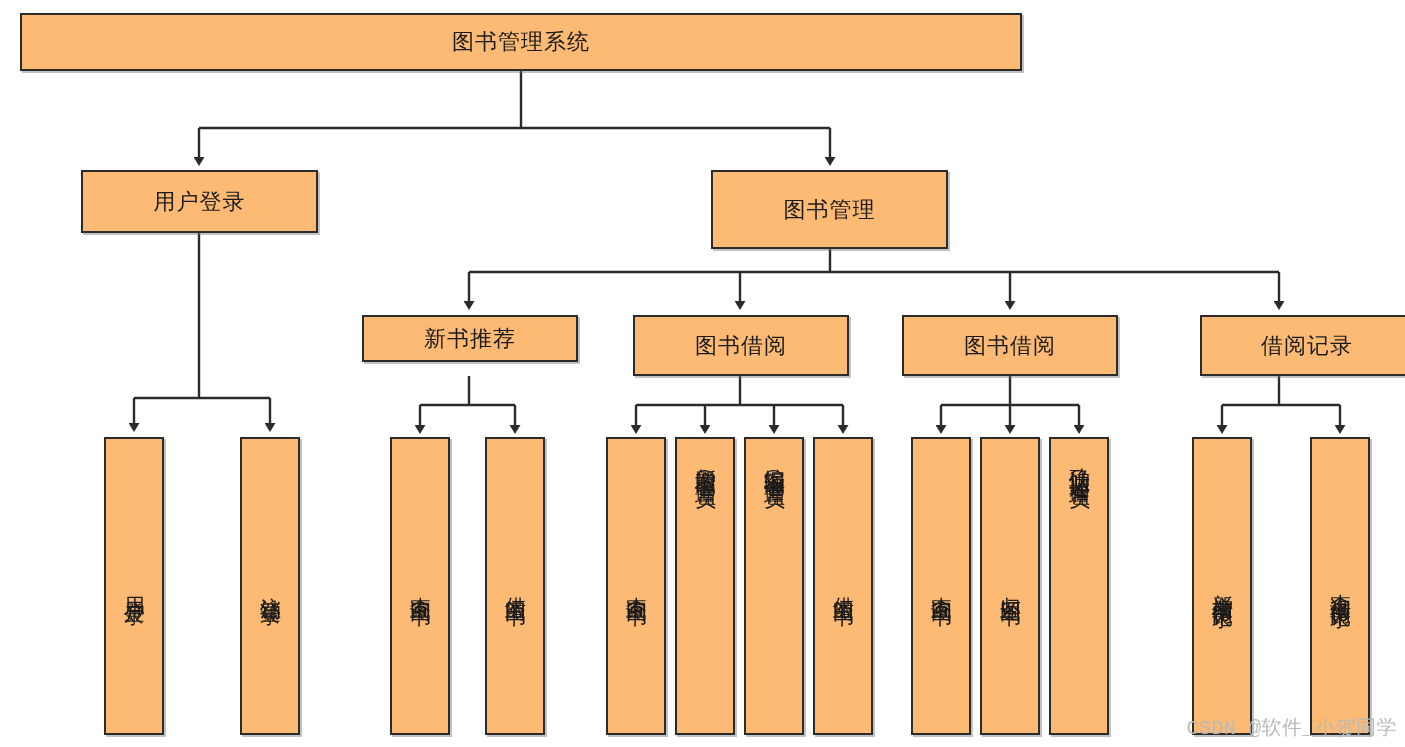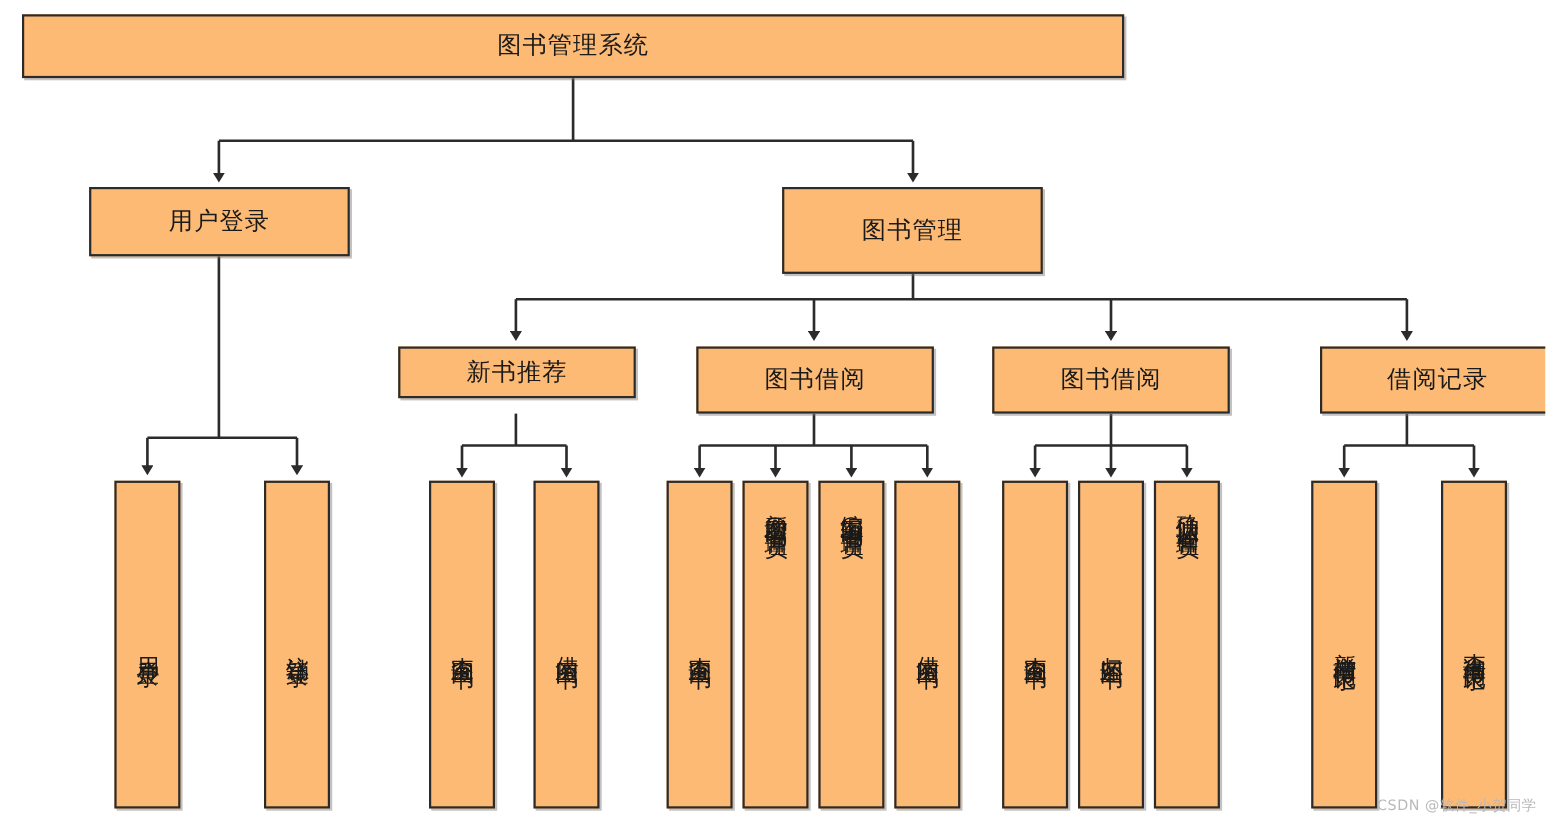--- a/index.html
+++ b/index.html
@@ -59,25 +59,26 @@
     max-height: 278px;
   }
   .node.leaf.centered {
     align-items: center;
     padding-top: 0;
   }
   .watermark {
     position: absolute;
     right: 8px;
     bottom: 6px;
-    font-size: 13px;
+    font-size: 20px;
     color: #b9b9b9;
     letter-spacing: 0.5px;
     z-index: 5;
     white-space: nowrap;
+    font-family: Liberation Mono, monospace;
   }
 </style>
 </head>
 <body>
 
 <div id="canvas">
 
   <svg id="edges" viewBox="0 0 1405 747" xmlns="http://www.w3.org/2000/svg">
     <defs>
       <marker id="arrow" markerWidth="10" markerHeight="11" refX="1" refY="5.5" orient="auto" markerUnits="userSpaceOnUse">

